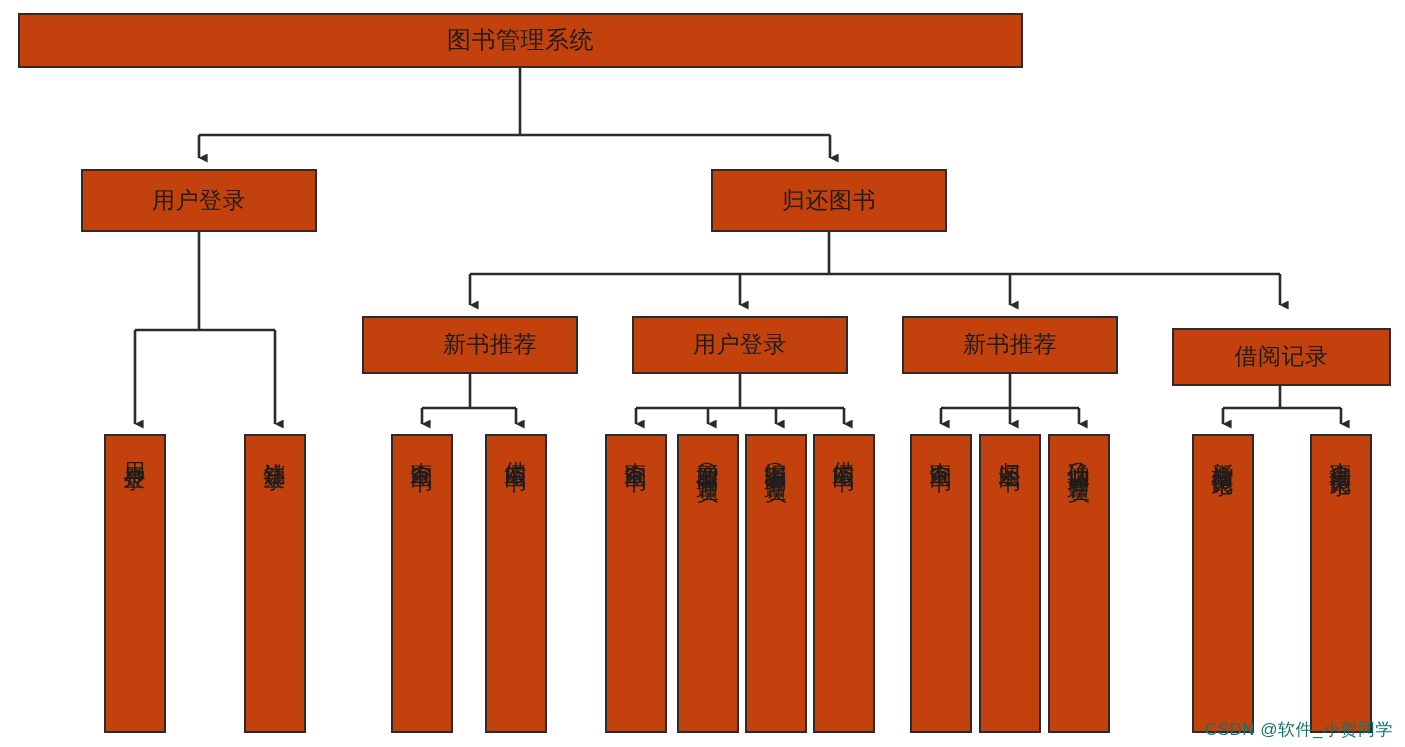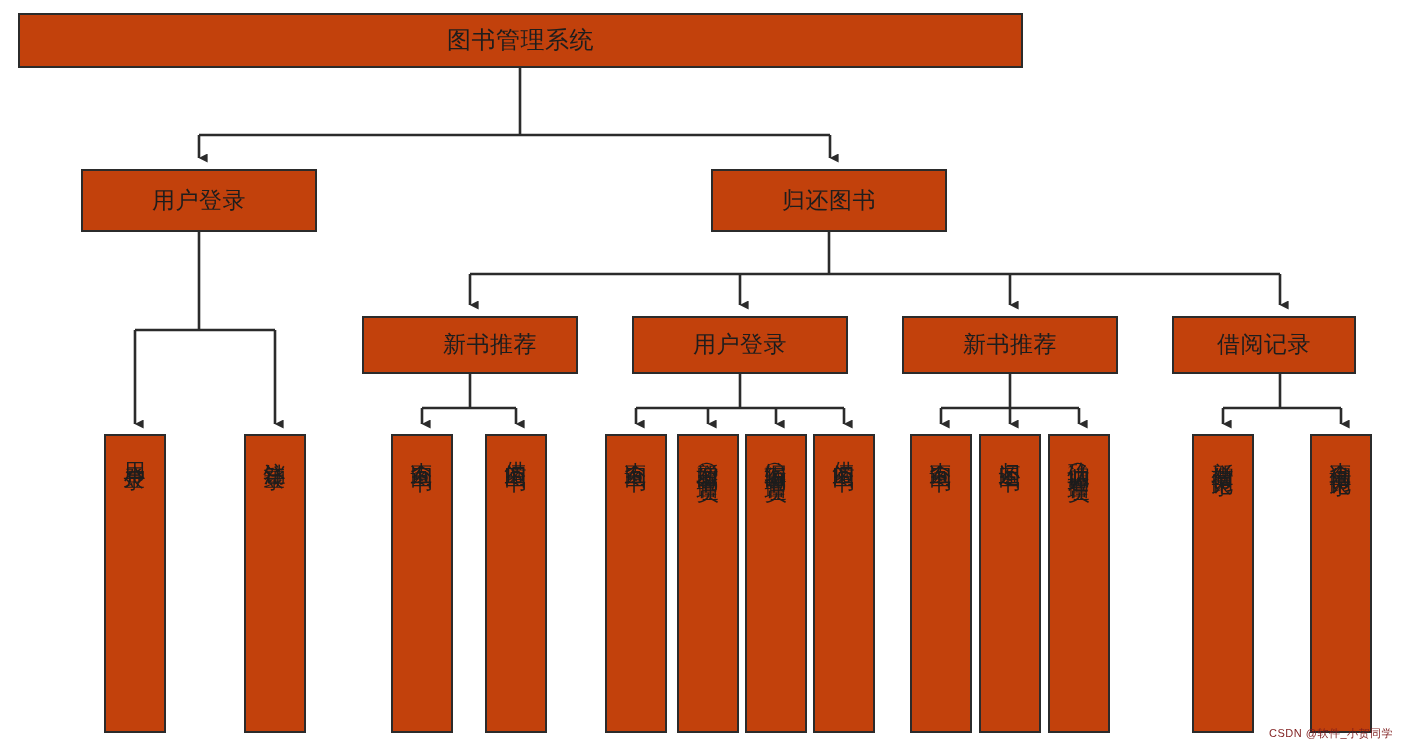--- a/index.html
+++ b/index.html
@@ -58,22 +58,22 @@
     text-orientation: upright;
     font-size: 22px;
     letter-spacing: 3px;
     line-height: 1.05;
   }
   .node.root .node-label { font-size: 24px; }
   .watermark {
     position: absolute;
     right: 12px;
     bottom: 6px;
-    font-size: 11px;
-    color: #7f1d1d;
+    font-size: 17px;
+    color: #0f766e;
     letter-spacing: 0.5px;
     white-space: pre;
     user-select: none;
   }
 </style>
 </head>
 <body>
 
 <div id="diagram-root">
 
@@ -140,21 +140,21 @@
 
   <div class="node horizontal" style="left: 362px; top: 316px; width: 216px; height: 58px; padding-left: 40px;">
     <span class="node-label">新书推荐</span>
   </div>
   <div class="node horizontal" style="left: 632px; top: 316px; width: 216px; height: 58px;">
     <span class="node-label">用户登录</span>
   </div>
   <div class="node horizontal" style="left: 902px; top: 316px; width: 216px; height: 58px;">
     <span class="node-label">新书推荐</span>
   </div>
-  <div class="node horizontal" style="left: 1172px; top: 316px; width: 184px; height: 58px;">
+  <div class="node horizontal" style="left: 1172px; top: 328px; width: 219px; height: 58px;">
     <span class="node-label">借阅记录</span>
   </div>
 
   <div class="node vertical" style="left: 104px; top: 434px; width: 62px; height: 299px;">
     <span class="node-label">用户登录</span>
   </div>
   <div class="node vertical" style="left: 244px; top: 434px; width: 62px; height: 299px;">
     <span class="node-label">注销登录</span>
   </div>
   <div class="node vertical" style="left: 391px; top: 434px; width: 62px; height: 299px;">

